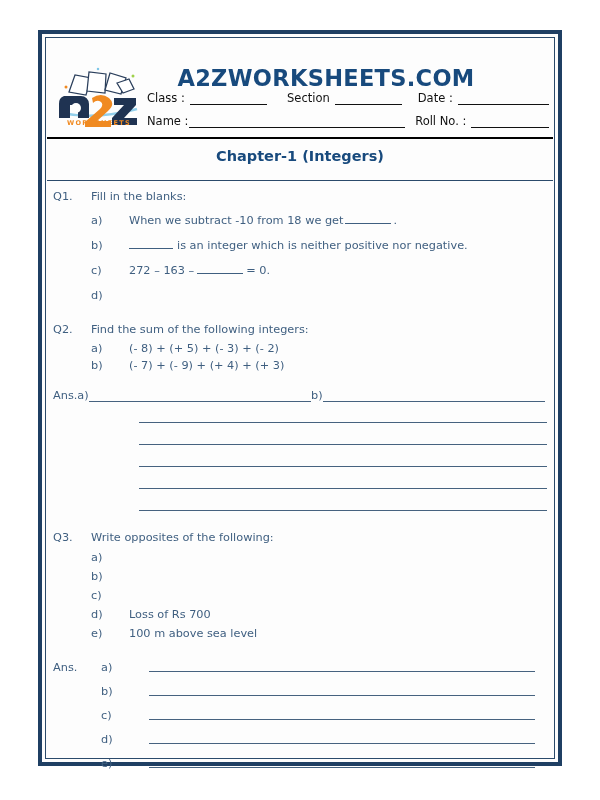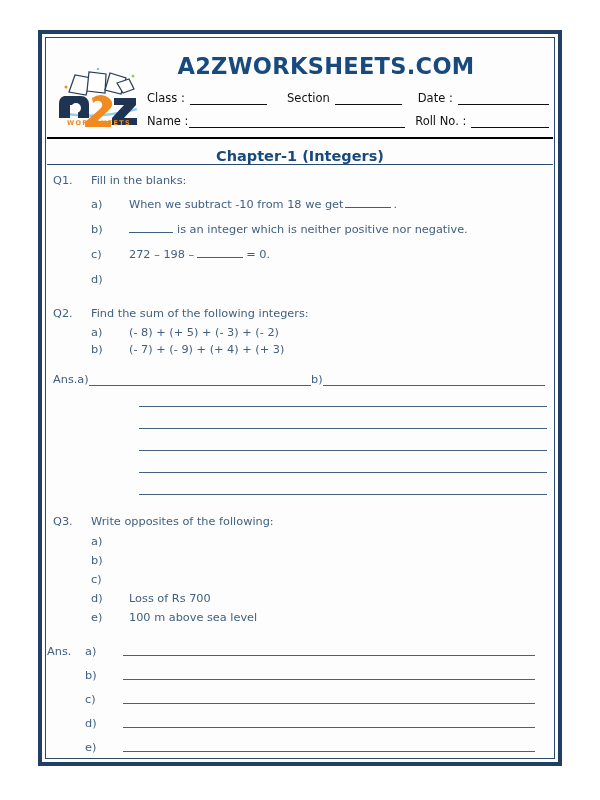--- a/index.html
+++ b/index.html
@@ -46,21 +46,21 @@
     height: 100px;
     border-bottom: 2.5px solid #000000;
     padding: 0;
   }
   .brand-title {
     text-align: center;
     font-size: 22.5px;
     font-weight: bold;
     color: #184a7d;
     letter-spacing: 0.3px;
-    padding-top: 14px;
+    padding-top: 26px;
     padding-left: 52px;
   }
 
   .logo {
     position: absolute;
     left: 11px; top: 26px;
     width: 82px; height: 62px;
   }
 
   .fields {
@@ -78,21 +78,21 @@
   }
   .field-label { color: #111; }
   .fill { border-bottom: 1px solid #111; height: 11px; }
 
   
   .chapter {
     text-align: center;
     font-size: 14.5px;
     font-weight: bold;
     color: #184a7d;
-    padding: 9px 0 0 0;
+    padding: 9px 0 16px 0;
     border-bottom: 1.5px solid #2b4a6b;
   }
 
   
   .body { padding: 0; color: #3f5f80; font-size: 11.3px; }
 
   .q-block { padding: 0; }
 
   .q-head {
     display: flex;
@@ -139,21 +139,23 @@
   }
   .plain-rule {
     border-bottom: 1px solid #46627f;
     width: 408px;
     height: 17px;
   }
 
   .q3-ans-row {
     display: flex;
     align-items: flex-end;
+    padding-left: 6px;
     height: 24px;
+    gap: 10px;
   }
   .q3-ans-label { width: 38px; flex: none; }
   .q3-ans-letter { width: 38px; flex: none; }
   .q3-rule {
     border-bottom: 1px solid #46627f;
     flex: 1;
     height: 15px;
     margin-right: 18px;
     margin-bottom: 2px;
   }
@@ -235,21 +237,21 @@
           <span class="item-text"><span>When we subtract -10 from 18 we get</span><span class="blank-inline" style="width:46px;margin:0 2px;"></span><span>.</span></span>
         </div>
 
         <div class="item">
           <span class="item-letter">b)</span>
           <span class="item-text"><span class="blank-inline" style="width:44px;margin-right:4px;"></span><span>is an integer which is neither positive nor negative.</span></span>
         </div>
 
         <div class="item">
           <span class="item-letter">c)</span>
-          <span class="item-text"><span>272 – 198 –</span><span class="blank-inline" style="width:46px;margin:0 3px;"></span><span>= 0.</span></span>
+          <span class="item-text"><span>272 – 163 –</span><span class="blank-inline" style="width:46px;margin:0 3px;"></span><span>= 0.</span></span>
         </div>
 
         <div class="item">
           <span class="item-letter">d)</span>
         </div>
       </div>
 
       <div class="q-block sp-tight" style="margin-top:4px;">
         <div class="q-head">
           <span class="q-num">Q2.</span>

